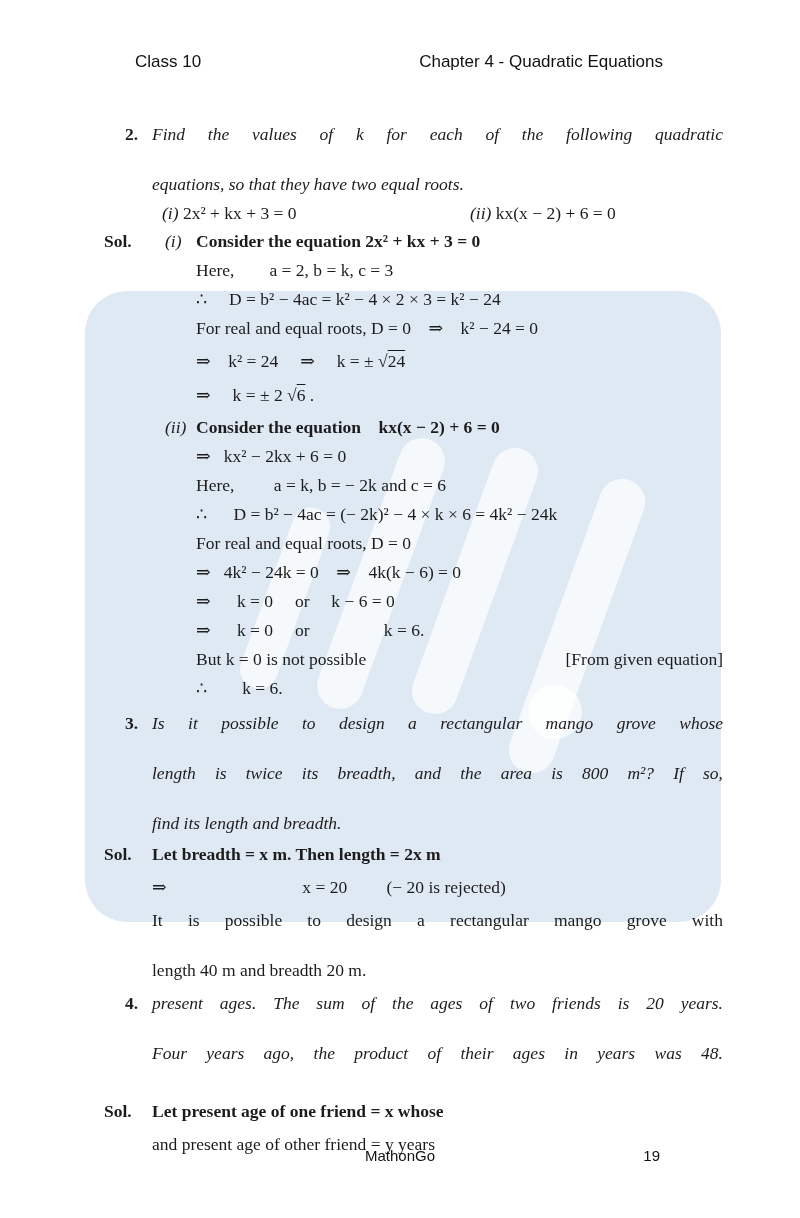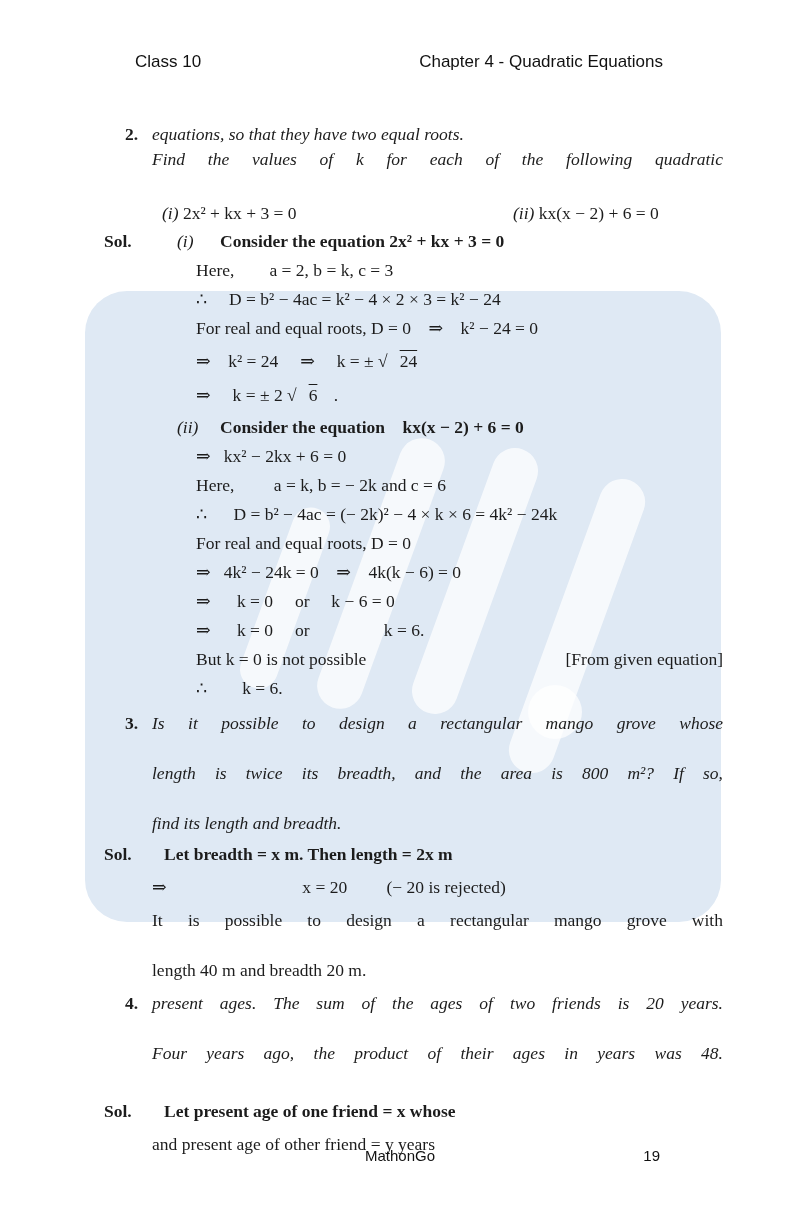--- a/index.html
+++ b/index.html
@@ -25,38 +25,38 @@
     border-radius:26px; transform:rotate(20deg); }
   .wm .s1 { left:26px;  top:80px;  width:38px; height:190px; }
   .wm .s2 { left:118px; top:8px;   width:46px; height:285px; }
   .wm .s3 { left:212px; top:18px;  width:46px; height:280px; }
   .wm .s4 { left:314px; top:48px;  width:46px; height:310px; }
   .wm .dot { position:absolute; left:288px; top:262px; width:54px; height:54px;
     border-radius:50%; background:rgba(255,255,255,.72); }
   
   .content { position:absolute; left:104px; top:122px; width:619px; font-size:17.5px; }
   .line { display:flex; align-items:baseline; line-height:24px; margin-bottom:5px;
-    white-space:pre-wrap;gap:12px; }
+    white-space:pre-wrap; }
   .mk-sol { flex:0 0 61px; font-weight:bold; }
   .mk-sol.narrow { flex:0 0 48px; }
   .mk-sub { flex:0 0 31px; font-style:italic; }
   .ind92 { padding-left:92px; }
   .ind48 { padding-left:48px; }
   .body { flex:1 1 auto;font-weight:bold; }
   .rnote { margin-left:auto; text-align:center; white-space:pre; }
   .over { text-decoration:overline; }
   
   .q { position:relative; margin-left:21px; padding-left:27px; font-style:italic; }
   .q .num { position:absolute; left:0; top:0; font-weight:bold; font-style:normal;
     line-height:25px; }
   .q .ql { line-height:25px; }
   .just { text-align:justify; }
   .just::after { content:""; display:inline-block; width:100%; height:0; }
   
-  .eqrow { display:flex; line-height:26px; margin:3px 0 0 58px; white-space:pre-wrap;gap:43px; }
+  .eqrow { display:flex; line-height:26px; margin:3px 0 0 58px; white-space:pre-wrap; }
   .eqrow .half { flex:0 0 308px; }
   .eqrow .lab { font-style:italic; }
   
   .mt3{margin-top:3px;} .mt6{margin-top:6px;} .mt8{margin-top:8px;}
   .mt9{margin-top:9px;} .mt10{margin-top:10px;} .mt11{margin-top:11px;}
   .mb8{margin-bottom:8px;}
   .pitch33 .line{margin-bottom:9px;}
 </style>
 </head>
 <body>
@@ -75,22 +75,22 @@
 
   <div class="hdr">
     <span>Class 10</span>
     <span>Chapter 4 - Quadratic Equations</span>
   </div>
 
   <div class="content">
 
     <div class="q">
       <span class="num">2.</span>
+      <div class="ql just">Find the values of k for each of the following quadratic</div>
       <div class="ql">equations, so that they have two equal roots.</div>
-      <div class="ql just">Find the values of k for each of the following quadratic</div>
     </div>
     <div class="eqrow">
       <span class="half"><span class="lab">(i)</span><span> 2x² + kx + 3 = 0</span></span>
       <span><span class="lab">(ii)</span><span> kx(x − 2) + 6 = 0</span></span>
     </div>
 
     <div class="mt3">
       <div class="line">
         <span class="mk-sol">Sol.</span>
         <span class="mk-sub">(i)</span>

